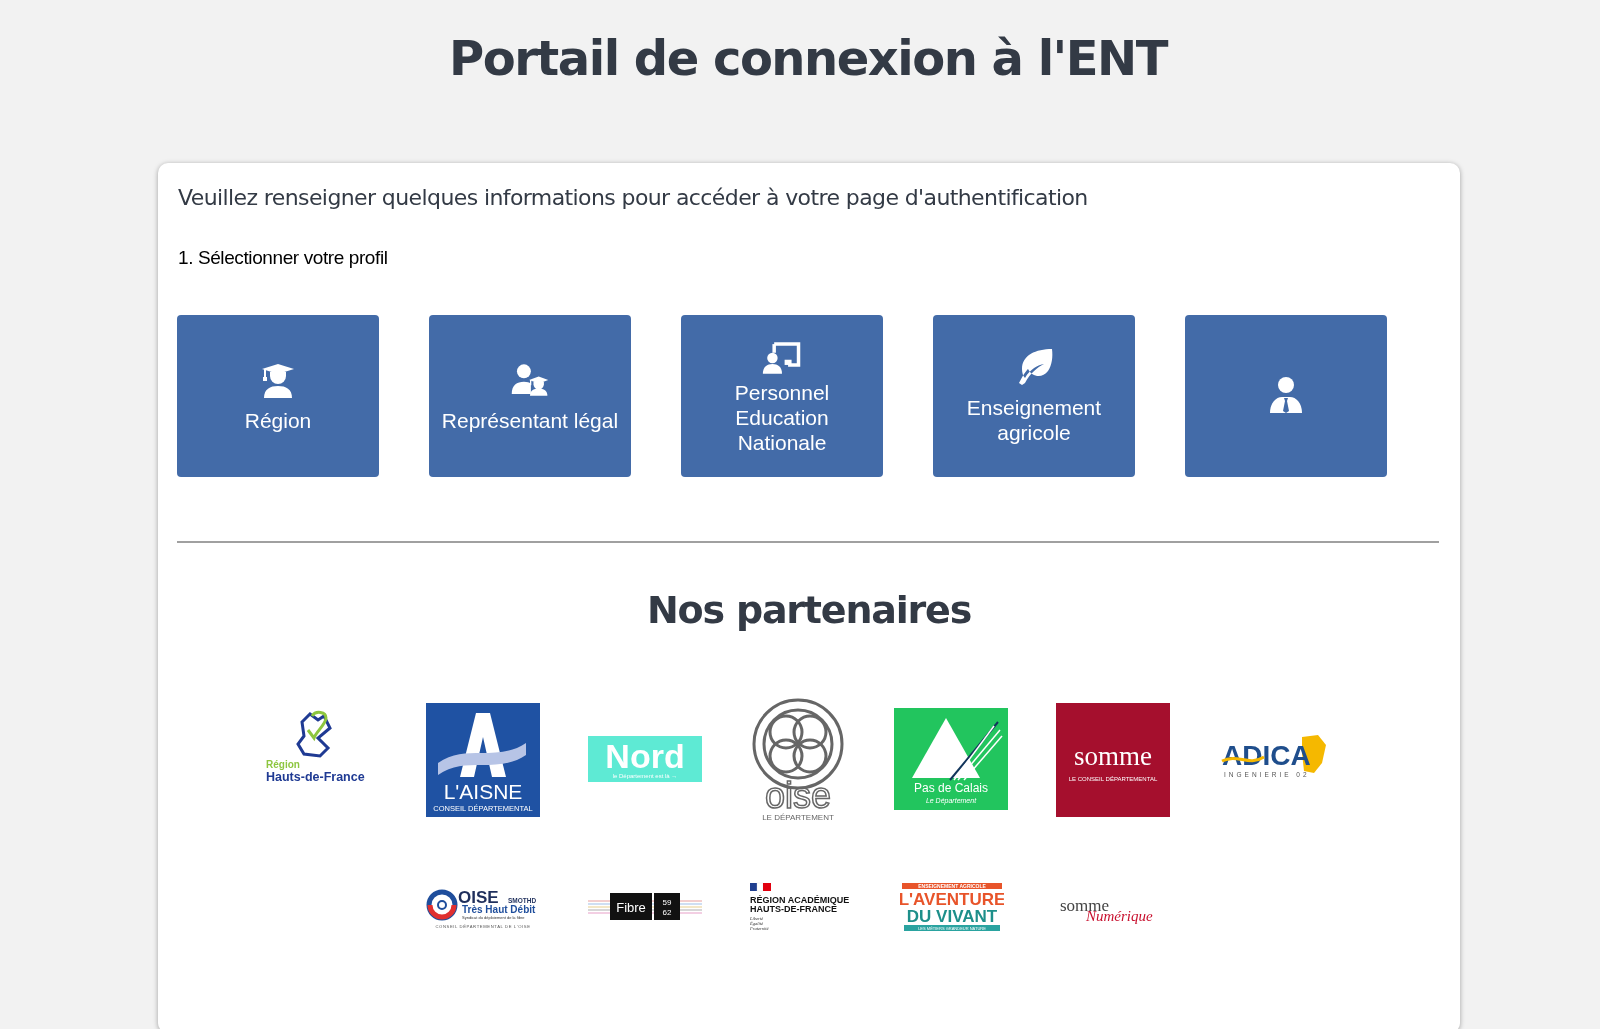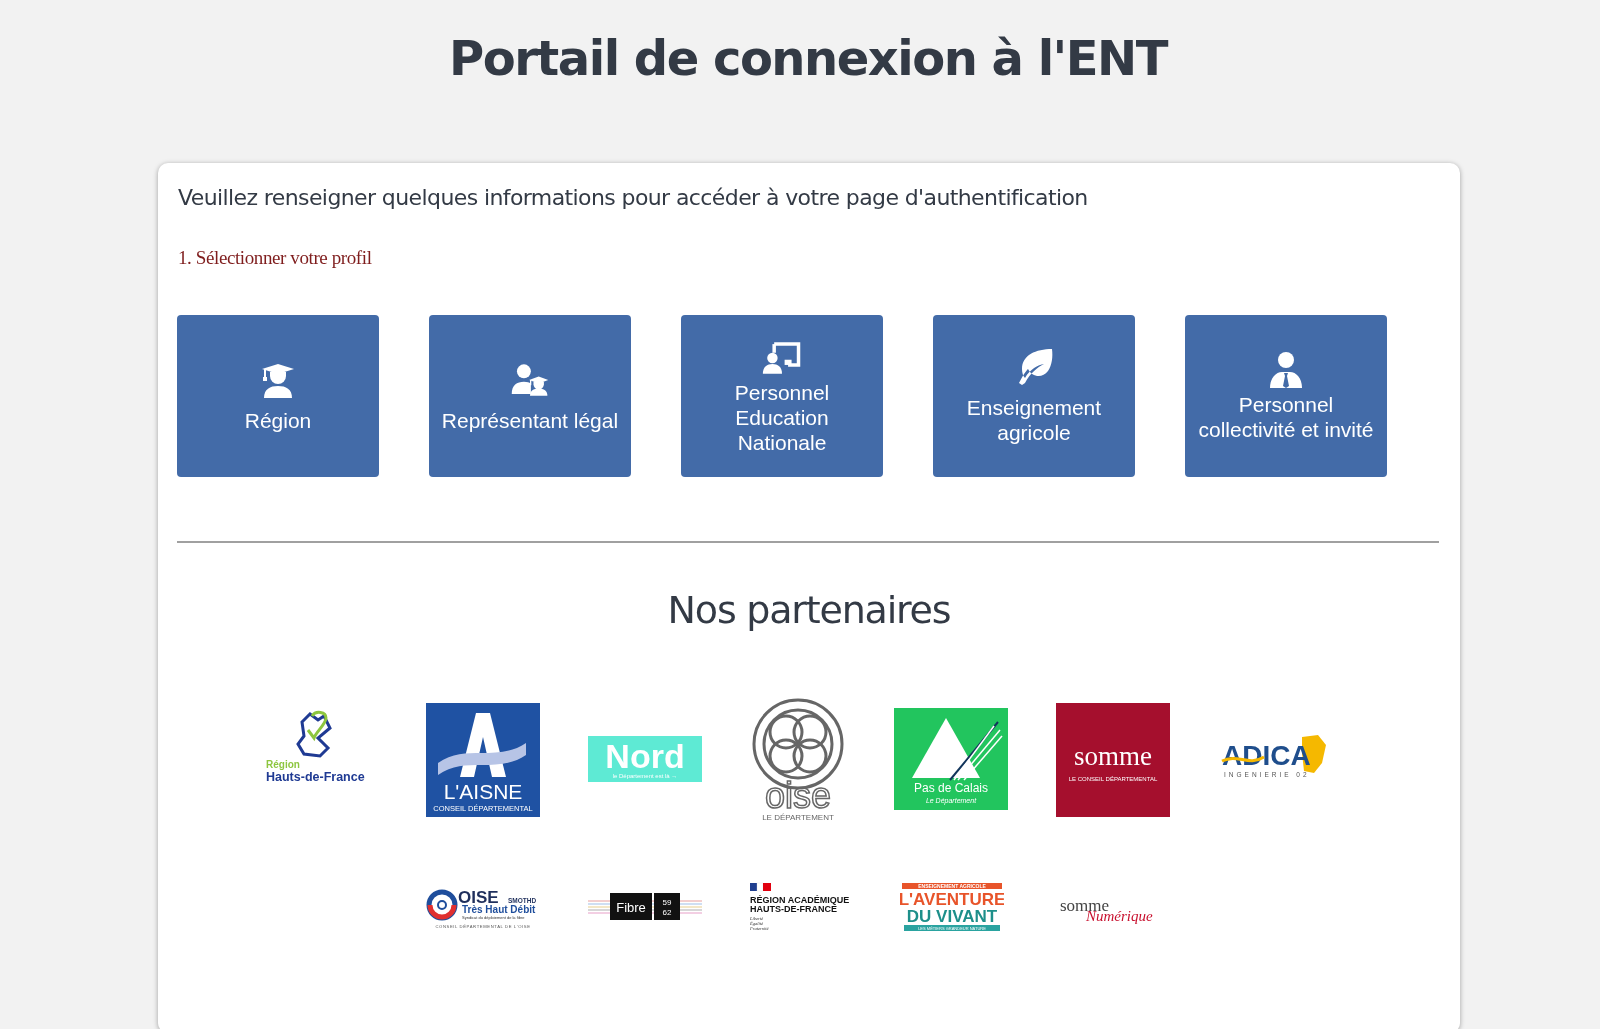--- a/index.html
+++ b/index.html
@@ -27,23 +27,23 @@
       box-shadow: 0 1px 5px rgba(0,0,0,0.35);
     }
     .intro {
       position: absolute; left: 20px; top: 22px;
       font-family: "DejaVu Sans", sans-serif;
       font-size: 22px; letter-spacing: -0.6px;
       color: #333a45;
     }
     .step {
       position: absolute; left: 20px; top: 84px;
-      font-family: Liberation Serif, serif;
+      font-family: Liberation Sans, sans-serif;
       font-size: 19px; letter-spacing: -0.4px;
-      color: #7f1d1d;
+      color: #000000;
     }
     .profiles {
       position: absolute; left: 19px; top: 152px;
       display: flex; gap: 50px;
     }
     .profile-btn {
       width: 202px; height: 162px;
       background: #436ba8;
       border-radius: 4px;
       color: #fff;
@@ -59,21 +59,21 @@
     .profile-btn.tall .icon { margin-bottom: 2px; }
     .divider {
       position: absolute; left: 19px; top: 378px;
       width: 1262px; height: 2px;
       background: #a0a0a0;
     }
     .partners-title {
       position: absolute; left: 0; top: 425px; width: 1302px;
       text-align: center;
       font-family: "DejaVu Sans", sans-serif;
-      font-weight: normal;
+      font-weight: bold;
       font-size: 38px; letter-spacing: -1.2px;
       color: #333a45;
     }
     .logo {
       position: absolute;
       display: flex; align-items: center; justify-content: flex-end;
       cursor: pointer;
       overflow: hidden;
     }
     .logo svg { display: block; }
@@ -129,21 +129,20 @@
       </svg>
       <span>Enseignement agricole</span>
     </div>
 
     <div class="profile-btn tall">
       <svg class="icon" viewBox="0 0 40 40">
         <circle cx="20" cy="10" r="8" fill="#fff"></circle>
         <path d="M4,38 C4,28 10,22 16,22 L24,22 C30,22 36,28 36,38 Z" fill="#fff"></path>
         <polygon points="18,23 22,23 21,26 23,36 20,38 17,36 19,26" fill="#436ba8"></polygon>
       </svg>
-      <span>Personnel collectivité et invité</span>
     </div>
   </div>
 
   <div class="divider"></div>
 
   <h2 class="partners-title">Nos partenaires</h2>
 
   <div class="logo" style="left:100px;top:545px;width:115px;height:80px;">
     <svg width="115" height="80" viewBox="0 0 115 80">
       <path d="M44,14 L52,6 L60,12 L66,8 L72,20 L60,30 L70,40 L62,48 L46,46 L40,36 L46,28 Z" fill="none" stroke="#1f3a93" stroke-width="3"></path>

